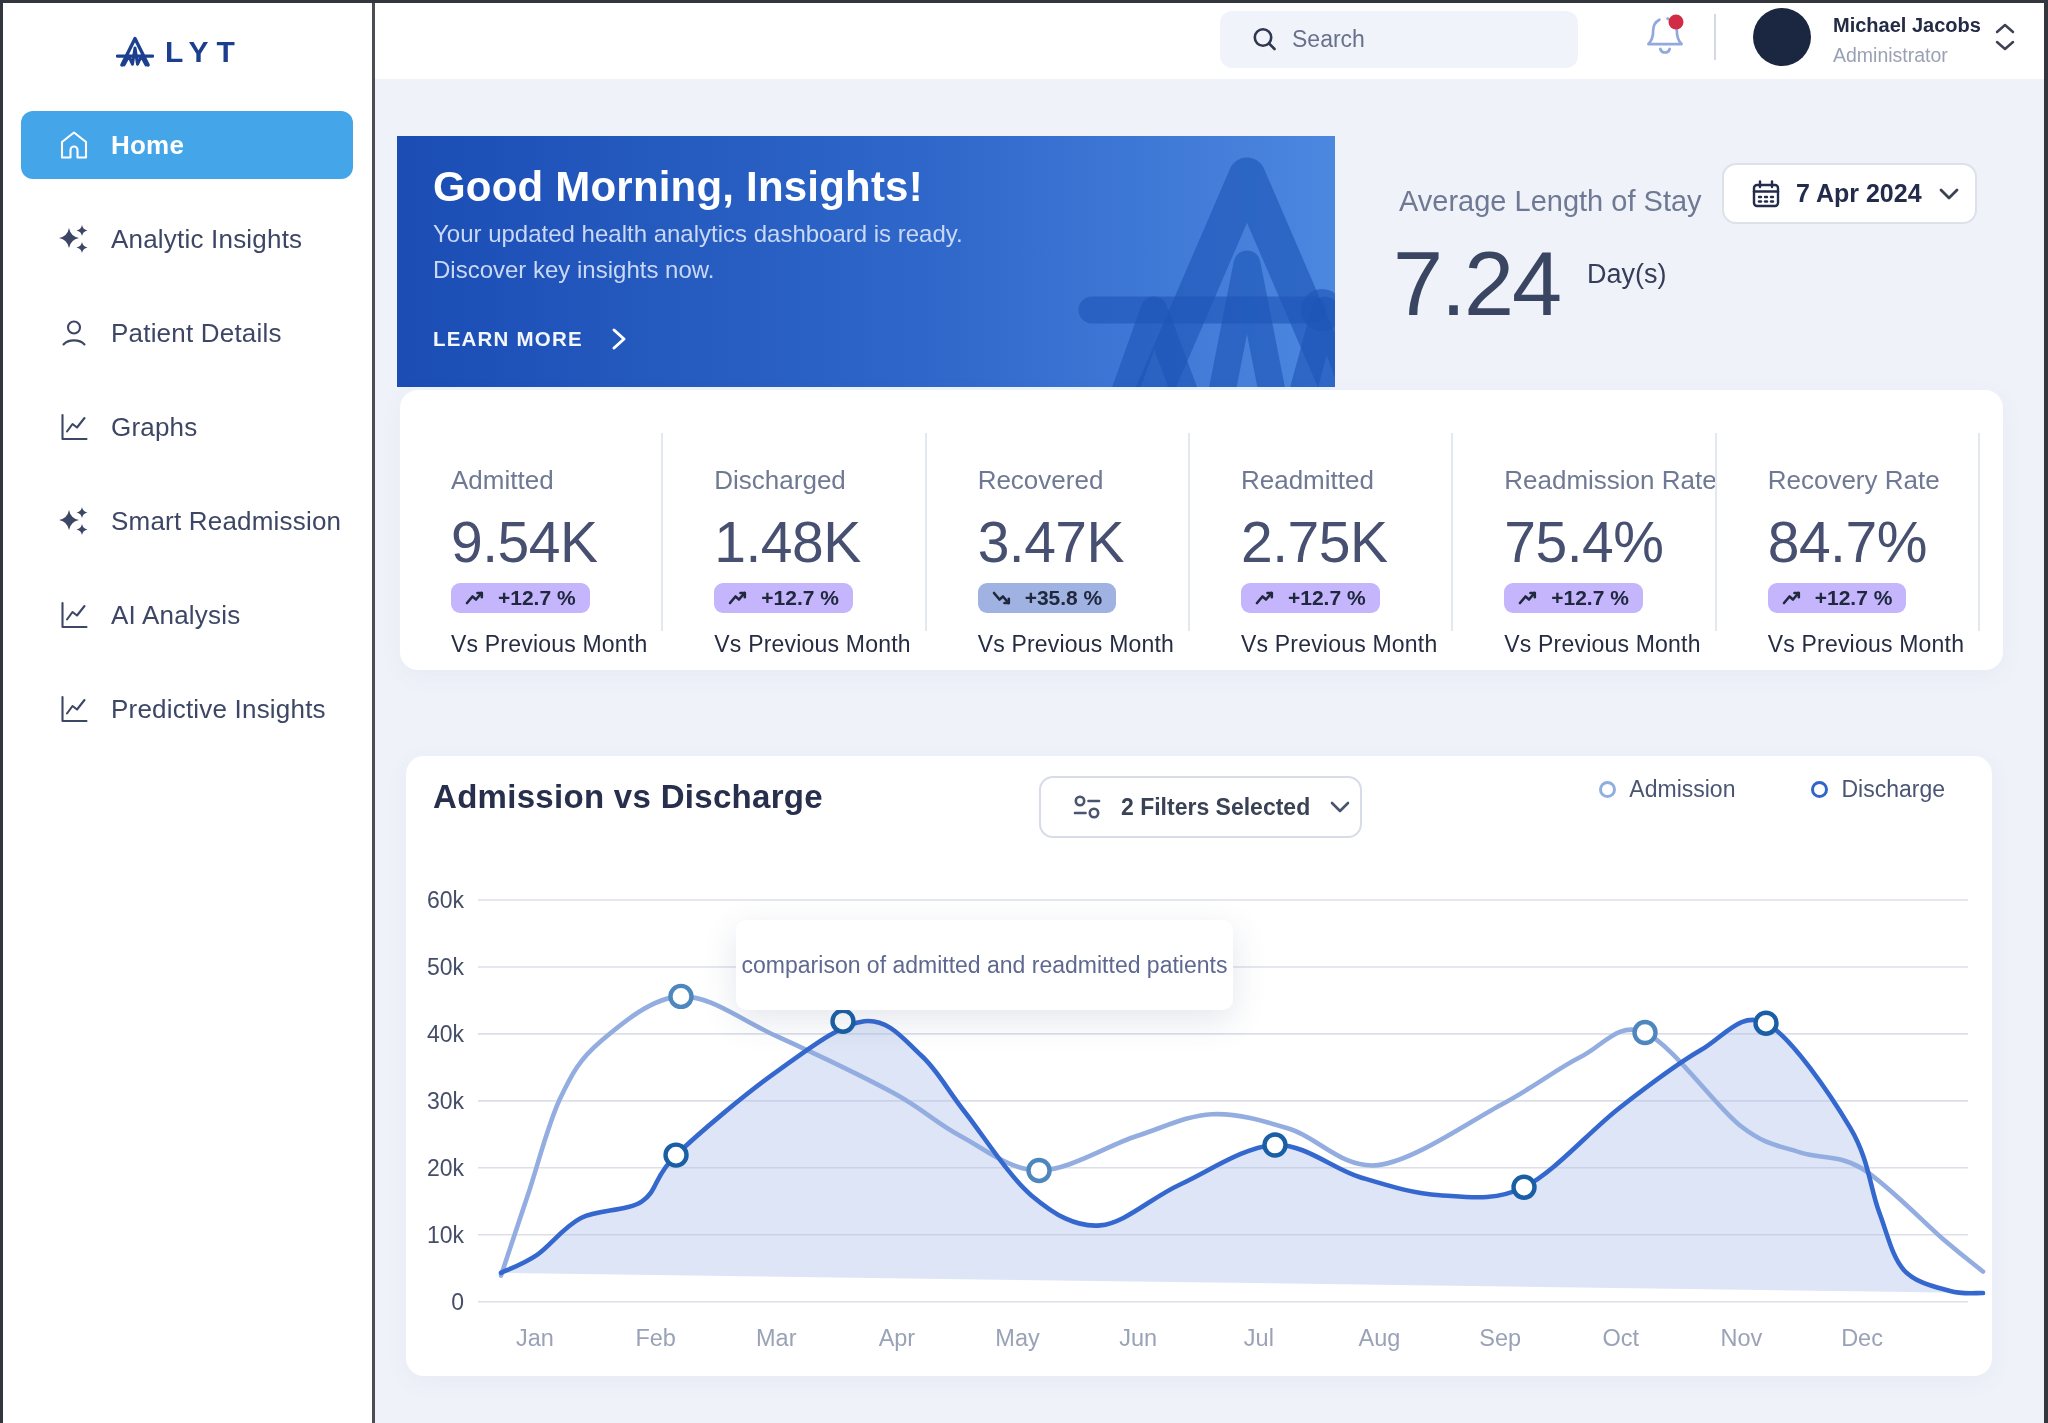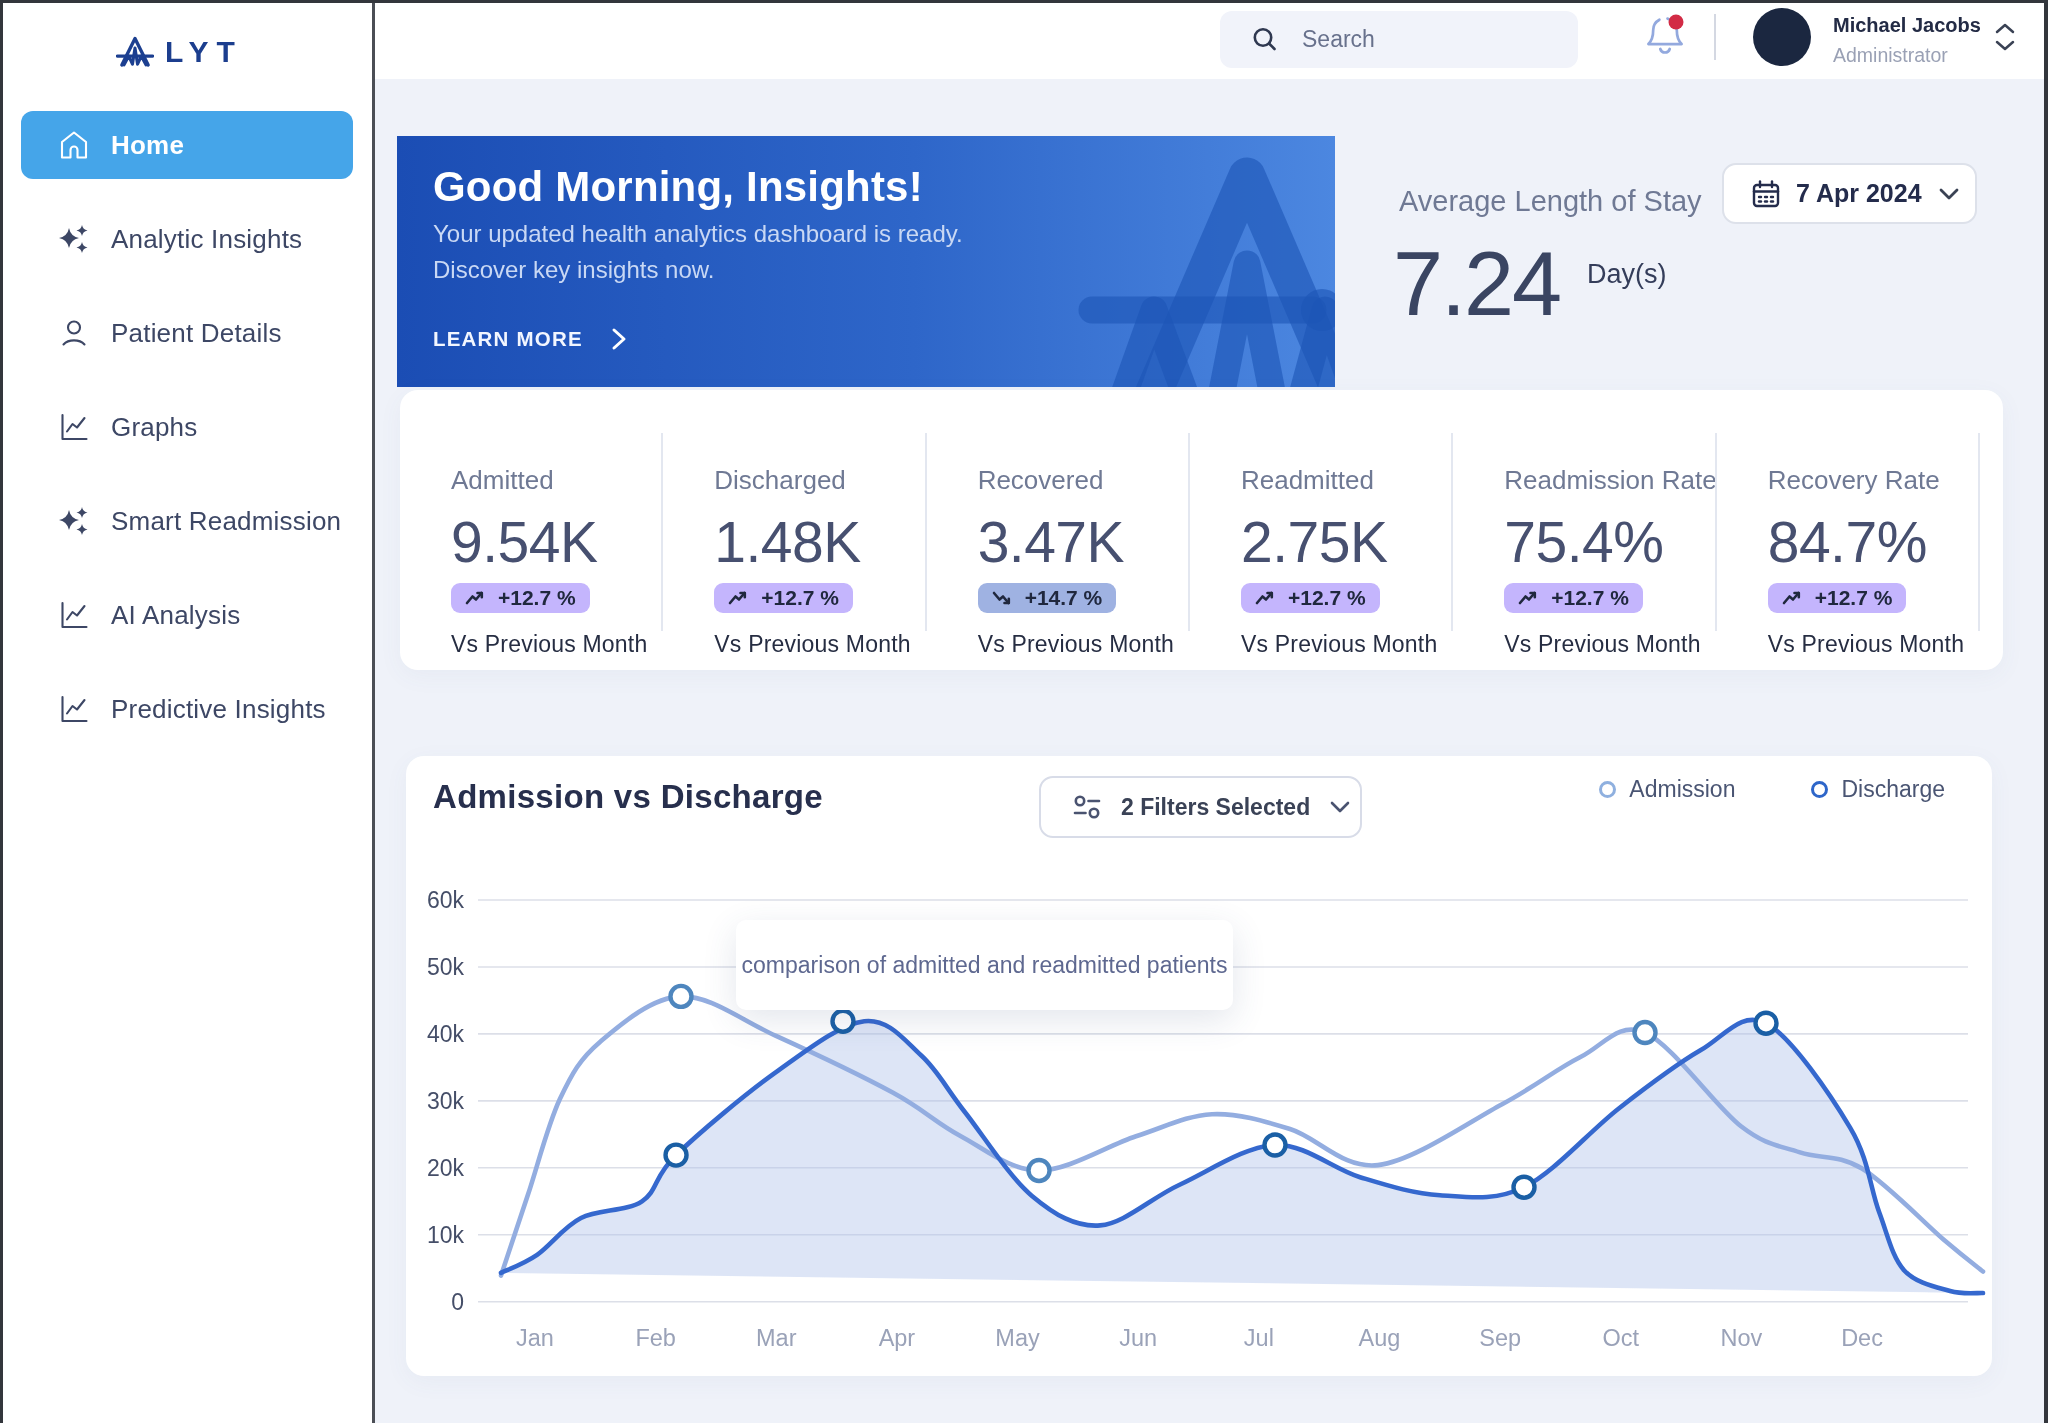--- a/index.html
+++ b/index.html
@@ -27,21 +27,21 @@
   .nav-item.active .nav-label { color:#ffffff; font-weight:600; }
   .icon-stroke { stroke:#3d4765; stroke-width:2.1; fill:none; stroke-linecap:round; stroke-linejoin:round; }
   .nav-item.active .icon-stroke { stroke:#ffffff; }
   .icon-fill { fill:#3d4765; }
 
   
   .main { position:absolute; left:375px; top:3px; width:1669px; height:1420px; background:#eff2f9; }
   .topbar { position:absolute; left:0; top:0; width:1669px; height:76px; background:#ffffff; }
   .search-box { position:absolute; left:845px; top:8px; width:358px; height:57px; background:#f1f3fa; border-radius:12px; display:flex; align-items:center; }
   .search-box svg { margin-left:30px; }
-  .search-input { border:none; outline:none; background:transparent; font-family:"Liberation Sans",sans-serif; font-size:23px; color:#737373; margin-left:22px; width:240px; }
+  .search-input { border:none; outline:none; background:transparent; font-family:"Liberation Sans",sans-serif; font-size:23px; color:#737373; margin-left:12px; width:240px; }
   .search-input::placeholder { color:#68718c; }
   .bell-wrap { position:absolute; left:1268px; top:10px; width:44px; height:48px; cursor:pointer; }
   .topbar-divider { position:absolute; left:1339px; top:11px; width:2px; height:46px; background:#d4d8e2; }
   .avatar { position:absolute; left:1378px; top:5px; width:58px; height:58px; border-radius:50%; background:#1b2740; }
   .user-block { position:absolute; left:1458px; top:11px; }
   .user-name { font-size:20px; font-weight:700; color:#232b45; }
   .user-role { font-size:19.5px; color:#9aa1b5; margin-top:7px; }
   .user-chevrons { position:absolute; left:1617px; top:14px; }
 
   
@@ -286,21 +286,21 @@
         <div class="stat-vs">Vs Previous Month</div>
       </div>
       <div class="stat-col">
         <div class="stat-label">Recovered</div>
         <div class="stat-value">3.47K</div>
         <div><span class="stat-badge down">
               <svg width="22" height="16" viewBox="0 0 22 16">
                 <path d="M2 3 L7.5 9.5 L11 6.5 L16.5 13" fill="none" stroke="#20283e" stroke-width="2.6" stroke-linecap="round" stroke-linejoin="round"></path>
                 <path d="M12.5 13 H16.8 V8.7" fill="none" stroke="#20283e" stroke-width="2.6" stroke-linecap="round" stroke-linejoin="round"></path>
               </svg>
-              <span class="stat-badge-label">+14.7 %</span>
+              <span class="stat-badge-label">+35.8 %</span>
             </span></div>
         <div class="stat-vs">Vs Previous Month</div>
       </div>
       <div class="stat-col">
         <div class="stat-label">Readmitted</div>
         <div class="stat-value">2.75K</div>
         <div><span class="stat-badge">
               <svg width="22" height="16" viewBox="0 0 22 16">
                 <path d="M2 13 L7.5 6.5 L11 9.5 L16.5 3" fill="none" stroke="#20283e" stroke-width="2.6" stroke-linecap="round" stroke-linejoin="round"></path>
                 <path d="M12.5 3 H16.8 V7.3" fill="none" stroke="#20283e" stroke-width="2.6" stroke-linecap="round" stroke-linejoin="round"></path>

